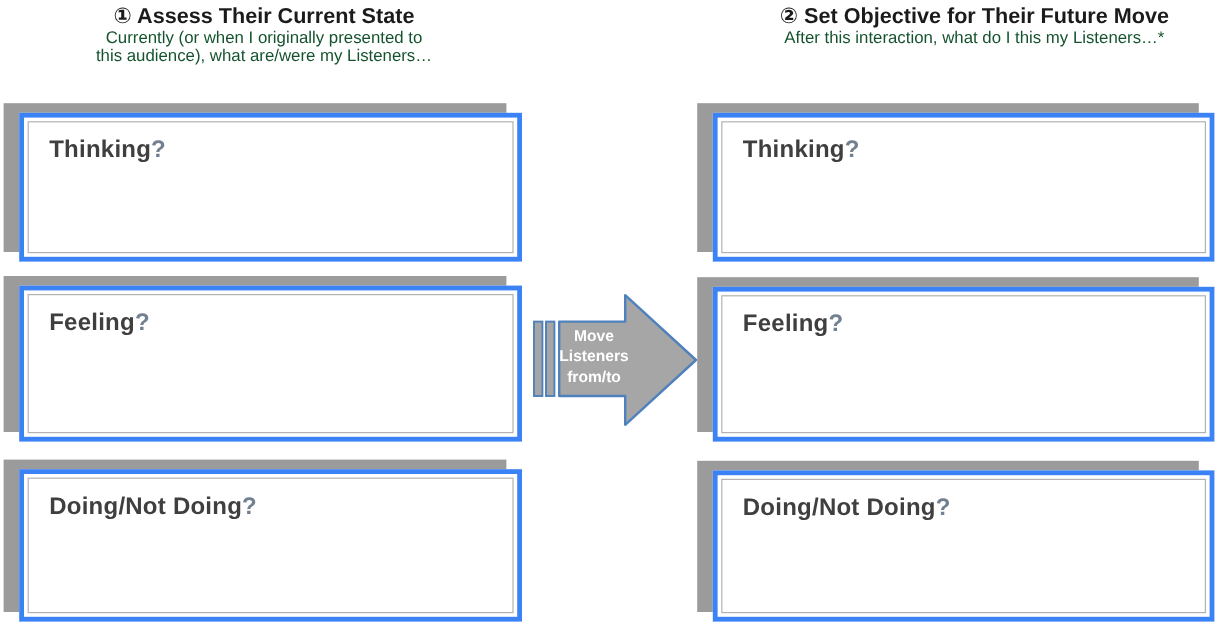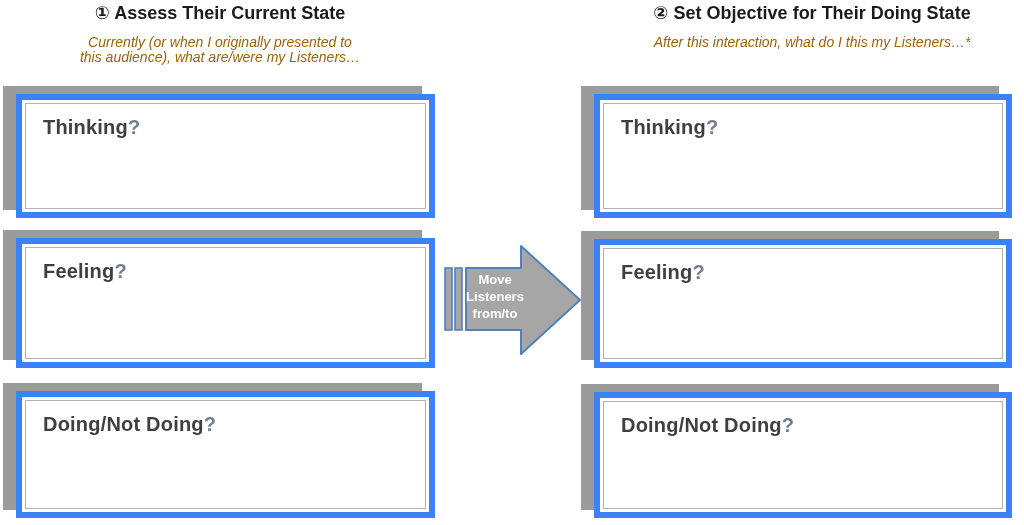--- a/index.html
+++ b/index.html
@@ -22,35 +22,34 @@
     text-align: center;
   }
   .col-header .title {
     margin: 0;
     font-size: 18px;
     line-height: 1.15;
     font-weight: 700;
     color: #1b1b1b;
   }
   .col-header .sub {
-    margin: 11px 0 0 0;
+    margin: 0 0 0 0;
     font-size: 14px;
     line-height: 1.12;
-    font-style: italic;
-    color: #a16207;
+    color: #14532d;
     white-space: pre-line;
   }
   .header-left  { left: 20px;  top: 3px; width: 400px; }
   .header-right { left: 600px; top: 3px; width: 424px; }
 
   
   .fbox {
     position: absolute;
     background: #ffffff;
-    border: 6px solid #3b82f6;
+    border: 4px solid #3b82f6;
     box-shadow: -13px -8px 0 0 #9b9b9b;
     box-sizing: border-box;
   }
   .fbox .inner {
     position: absolute;
     top: 3px; left: 3px; right: 3px; bottom: 3px;
     border: 1px solid #b2b2b2;
     padding: 12px 0 0 17px;
     box-sizing: border-box;
   }
@@ -91,21 +90,21 @@
 
 <div class="canvas">
 
   <div class="col-header header-left">
     <h1 class="title">① Assess Their Current State</h1>
     <p class="sub">Currently (or when I originally presented to
 this audience), what are/were my Listeners…</p>
   </div>
 
   <div class="col-header header-right">
-    <h1 class="title">② Set Objective for Their Doing State</h1>
+    <h1 class="title">② Set Objective for Their Future Move</h1>
     <p class="sub">After this interaction, what do I this my Listeners…*</p>
   </div>
 
   <div class="fbox box-l1">
     <div class="inner">
       <span class="label"><span>Thinking</span><span class="qmark">?</span></span>
     </div>
   </div>
   <div class="fbox box-l2">
     <div class="inner">

